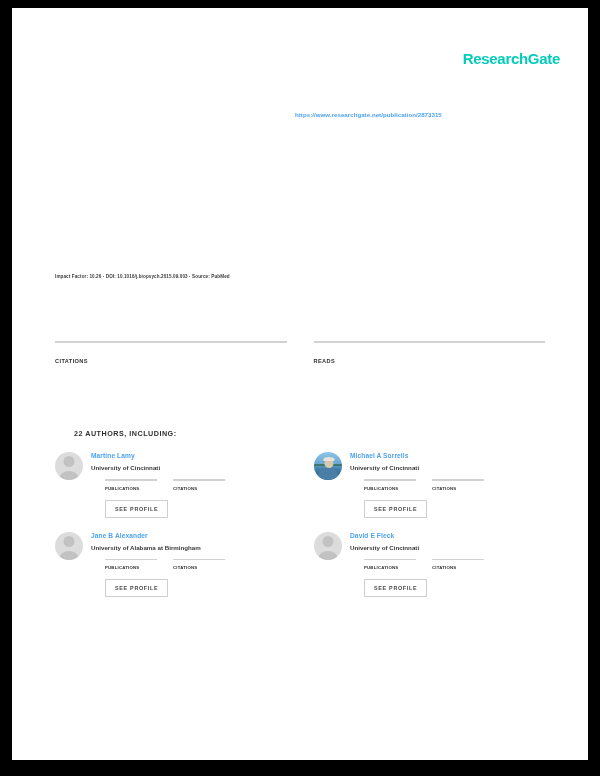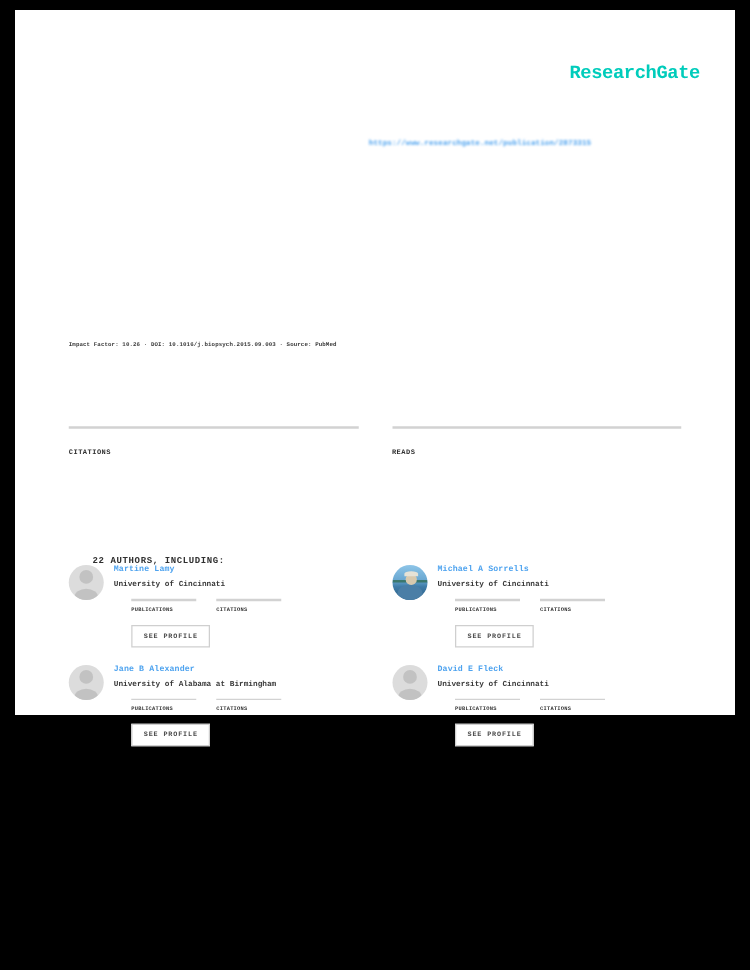--- a/index.html
+++ b/index.html
@@ -12,23 +12,22 @@
     height: 776px;
     overflow: hidden;
     font-family: "Liberation Sans", sans-serif;
   }
 
   .page {
     position: absolute;
     left: 12px;
     top: 8px;
     width: 576px;
-    height: 564px;
+    height: 752px;
     background: #ffffff;
-    font-family: Liberation Mono, monospace;
   }
 
   
   .rg-logo {
     position: absolute;
     right: 28px;
     top: 42px;
     font-size: 15px;
     font-weight: bold;
     letter-spacing: -0.3px;
@@ -101,21 +100,21 @@
     font-weight: bold;
     letter-spacing: 0.4px;
     color: #2f2f2f;
     filter: blur(0.6px);
   }
 
   
   .authors-heading {
     position: absolute;
     left: 43px;
-    top: 437px;
+    top: 421px;
     font-size: 7.2px;
     font-weight: bold;
     letter-spacing: 0.5px;
     color: #2f2f2f;
     filter: blur(0.6px);
     padding-left: 19px;
   }
 
   .authors-grid {
     position: absolute;

